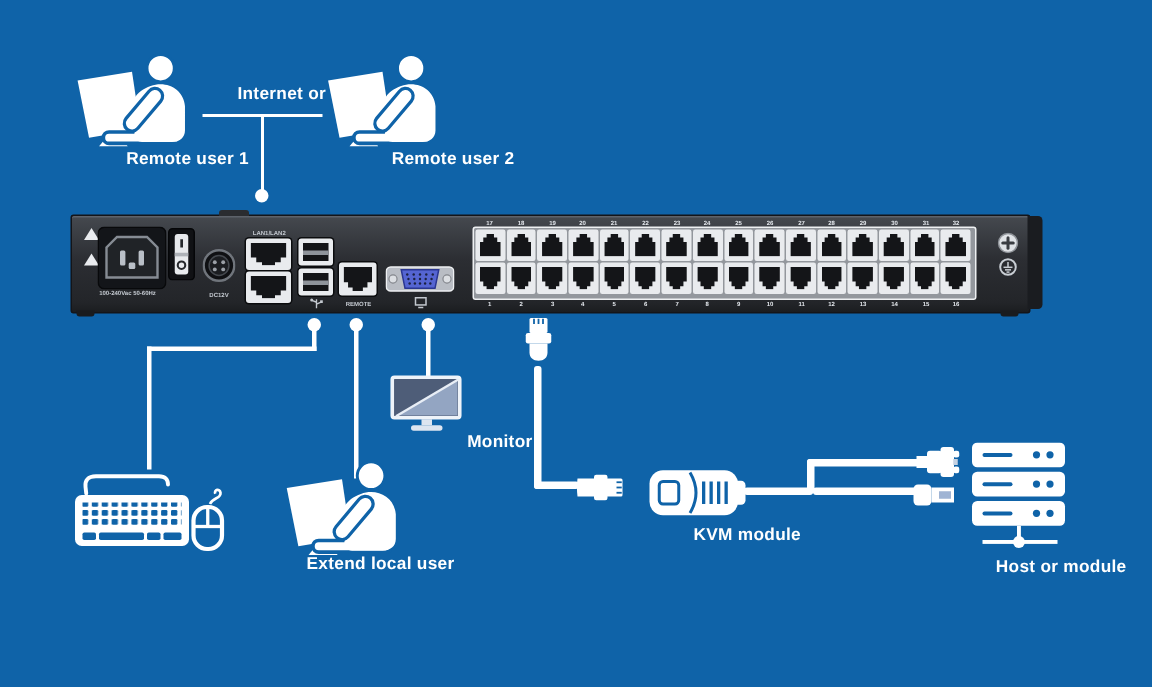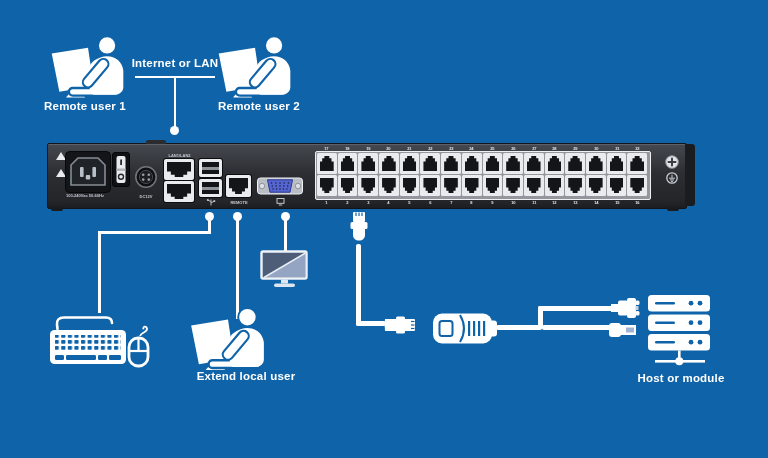--- a/index.html
+++ b/index.html
@@ -1,19 +1,19 @@
 <!DOCTYPE html>
 <html><head>
 <meta charset="utf-8">
 <style>
   html,body{margin:0;padding:0;}
   #stage{position:relative;width:768px;height:458px;background:#0f63a8;overflow:hidden;
          font-family:"Liberation Sans", sans-serif;}
   .abs{position:absolute;}
-  .lbl{position:absolute;color:#ffffff;font-size:11.5px;font-weight:bold;text-align:center;letter-spacing:.2px;}
+  .lbl{position:absolute;color:#ffffff;font-size:11.5px;font-weight:bold;text-align:right;letter-spacing:.2px;}
   .line{position:absolute;background:#ffffff;}
   .dot{position:absolute;width:9px;height:9px;border-radius:50%;background:#ffffff;}
   .cable{position:absolute;background:#ffffff;border-radius:2px;}
 
   
   #device{position:absolute;left:47px;top:143px;width:648px;height:64px;}
   .dev-face{position:absolute;left:0;top:0;width:638px;height:64px;border-radius:2px;
             background:linear-gradient(#45494f,#2c2e33 45%,#232529 90%,#1b1d20);
             border:1px solid #141519;box-shadow:inset 0 1px 0 #5d626a;}
   .dev-side{position:absolute;left:638px;top:1px;width:10px;height:62px;background:#1a1c20;border-radius:0 3px 3px 0;}
@@ -46,32 +46,32 @@
 
   <svg class="abs" style="left:46px;top:34px" width="84" height="64" viewBox="0 0 88 66">
     <polygon points="6,20 44,14 50,54 14,60" fill="#fff"></polygon>
     <polygon points="26,60 36,59 41,66 21,66" fill="#fff"></polygon>
     <rect x="24" y="56" width="54" height="8" rx="4" fill="#fff" stroke="#0f63a8" stroke-width="2.5"></rect>
     <path d="M57,24 C68,20 80,26 81,38 L81,55 C81,60 77,63 72,63 L51,63 C46,63 44,58 47,54 L51,49 C45,46 43,40 45,34 C48,28 52,26 57,24 Z" fill="#fff"></path>
     <line x1="60" y1="31" x2="44" y2="50" stroke="#0f63a8" stroke-width="13" stroke-linecap="round"></line>
     <line x1="60" y1="31" x2="44" y2="50" stroke="#fff" stroke-width="8.5" stroke-linecap="round"></line>
     <circle cx="64" cy="11.5" r="9.5" fill="#fff" stroke="#0f63a8" stroke-width="2"></circle>
   </svg>
-  <div class="lbl" style="left:15px;top:100px;width:140px">Remote user 1</div>
+  <div class="lbl" style="left:26px;top:100px;width:140px">Remote user 1</div>
 
   <svg class="abs" style="left:213px;top:34px" width="84" height="64" viewBox="0 0 88 66">
     <polygon points="6,20 44,14 50,54 14,60" fill="#fff"></polygon>
     <polygon points="26,60 36,59 41,66 21,66" fill="#fff"></polygon>
     <rect x="24" y="56" width="54" height="8" rx="4" fill="#fff" stroke="#0f63a8" stroke-width="2.5"></rect>
     <path d="M57,24 C68,20 80,26 81,38 L81,55 C81,60 77,63 72,63 L51,63 C46,63 44,58 47,54 L51,49 C45,46 43,40 45,34 C48,28 52,26 57,24 Z" fill="#fff"></path>
     <line x1="60" y1="31" x2="44" y2="50" stroke="#0f63a8" stroke-width="13" stroke-linecap="round"></line>
     <line x1="60" y1="31" x2="44" y2="50" stroke="#fff" stroke-width="8.5" stroke-linecap="round"></line>
     <circle cx="64" cy="11.5" r="9.5" fill="#fff" stroke="#0f63a8" stroke-width="2"></circle>
   </svg>
-  <div class="lbl" style="left:189px;top:100px;width:140px">Remote user 2</div>
+  <div class="lbl" style="left:203px;top:100px;width:140px">Remote user 2</div>
 
   <div class="lbl" style="left:105px;top:57px;width:140px">Internet or LAN</div>
   <div class="line" style="left:135px;top:76px;width:80px;height:2px"></div>
   <div class="line" style="left:174px;top:76px;width:2px;height:52px"></div>
   <div class="dot" style="left:170px;top:126px"></div>
 
   <div id="device">
     <div class="dev-face"></div>
     <div class="dev-side"></div>
     <div class="dev-notch"></div>
@@ -349,29 +349,30 @@
 
   <svg class="abs" style="left:185px;top:306px" width="86" height="64" viewBox="0 0 88 66">
     <polygon points="6,20 44,14 50,54 14,60" fill="#fff"></polygon>
     <polygon points="26,60 36,59 41,66 21,66" fill="#fff"></polygon>
     <rect x="24" y="56" width="54" height="8" rx="4" fill="#fff" stroke="#0f63a8" stroke-width="2.5"></rect>
     <path d="M57,24 C68,20 80,26 81,38 L81,55 C81,60 77,63 72,63 L51,63 C46,63 44,58 47,54 L51,49 C45,46 43,40 45,34 C48,28 52,26 57,24 Z" fill="#fff"></path>
     <line x1="60" y1="31" x2="44" y2="50" stroke="#0f63a8" stroke-width="13" stroke-linecap="round"></line>
     <line x1="60" y1="31" x2="44" y2="50" stroke="#fff" stroke-width="8.5" stroke-linecap="round"></line>
     <circle cx="64" cy="11.5" r="9.5" fill="#fff" stroke="#0f63a8" stroke-width="2"></circle>
   </svg>
-  <div class="lbl" style="left:176px;top:370px;width:140px">Extend local user</div>
+  <div class="lbl" style="left:163px;top:370px;width:140px">Extend local user</div>
 
   <svg class="abs" style="left:260px;top:250px" width="50" height="40" viewBox="0 0 50 40">
     <rect x="1.5" y="1.5" width="45" height="27" rx="1.5" fill="#4e5d78" stroke="#eef3f9" stroke-width="2.4"></rect>
     <polygon points="45,3.5 45,27 5.5,27" fill="#93a5c2"></polygon>
     <line x1="4" y1="27.5" x2="45.5" y2="3" stroke="#e8eef6" stroke-width="1.6"></line>
     <rect x="21" y="29.5" width="7" height="4" fill="#dde5f0"></rect>
     <rect x="14" y="33.5" width="21" height="3.6" rx="1.8" fill="#dde5f0"></rect>
   </svg>
+  <div class="lbl" style="left:215px;top:289px;width:140px">Monitor</div>
 
   <svg class="abs" style="left:348px;top:211px" width="22" height="38" viewBox="0 0 22 38">
     <rect x="5" y="1" width="12" height="10" rx="1" fill="#fff"></rect>
     <line x1="8" y1="1.5" x2="8" y2="5" stroke="#0f63a8" stroke-width="1.2"></line>
     <line x1="11" y1="1.5" x2="11" y2="5" stroke="#0f63a8" stroke-width="1.2"></line>
     <line x1="14" y1="1.5" x2="14" y2="5" stroke="#0f63a8" stroke-width="1.2"></line>
     <rect x="2.5" y="11" width="17" height="7" rx="1.5" fill="#fff"></rect>
     <path d="M5,18 h12 v6 c0,3.5 -2.5,5.5 -6,5.5 s-6,-2 -6,-5.5 z" fill="#fff"></path>
   </svg>
   <div class="cable" style="left:356px;top:244px;width:5px;height:82px"></div>
@@ -387,20 +388,21 @@
   <svg class="abs" style="left:432px;top:311px" width="66" height="35" viewBox="0 0 66 35">
     <rect x="1" y="2.5" width="59" height="30" rx="9" fill="#fff"></rect>
     <rect x="56" y="9.5" width="9" height="16" rx="3" fill="#fff"></rect>
     <rect x="7.5" y="10" width="13" height="15" rx="2.5" fill="none" stroke="#0f63a8" stroke-width="2"></rect>
     <path d="M28,4 q8,13.5 0,27" stroke="#0f63a8" stroke-width="2" fill="none"></path>
     <rect x="36" y="10" width="2.2" height="15" fill="#0f63a8"></rect>
     <rect x="41" y="10" width="2.2" height="15" fill="#0f63a8"></rect>
     <rect x="46" y="10" width="2.2" height="15" fill="#0f63a8"></rect>
     <rect x="51" y="10" width="2.2" height="15" fill="#0f63a8"></rect>
   </svg>
+  <div class="lbl" style="left:394px;top:351px;width:140px">KVM module</div>
 
   <div class="cable" style="left:496px;top:325px;width:46px;height:4.5px"></div>
   <div class="cable" style="left:538px;top:306px;width:4.5px;height:23px"></div>
   <div class="cable" style="left:538px;top:306px;width:76px;height:4.5px"></div>
   <div class="cable" style="left:542px;top:325px;width:70px;height:4.5px"></div>
 
   <svg class="abs" style="left:610px;top:296px" width="30" height="24" viewBox="0 0 30 24">
     <rect x="1" y="8" width="9" height="8" fill="#fff"></rect>
     <rect x="8" y="4.5" width="10" height="15" rx="2" fill="#fff"></rect>
     <rect x="17" y="2" width="9" height="20" rx="2" fill="#fff"></rect>

